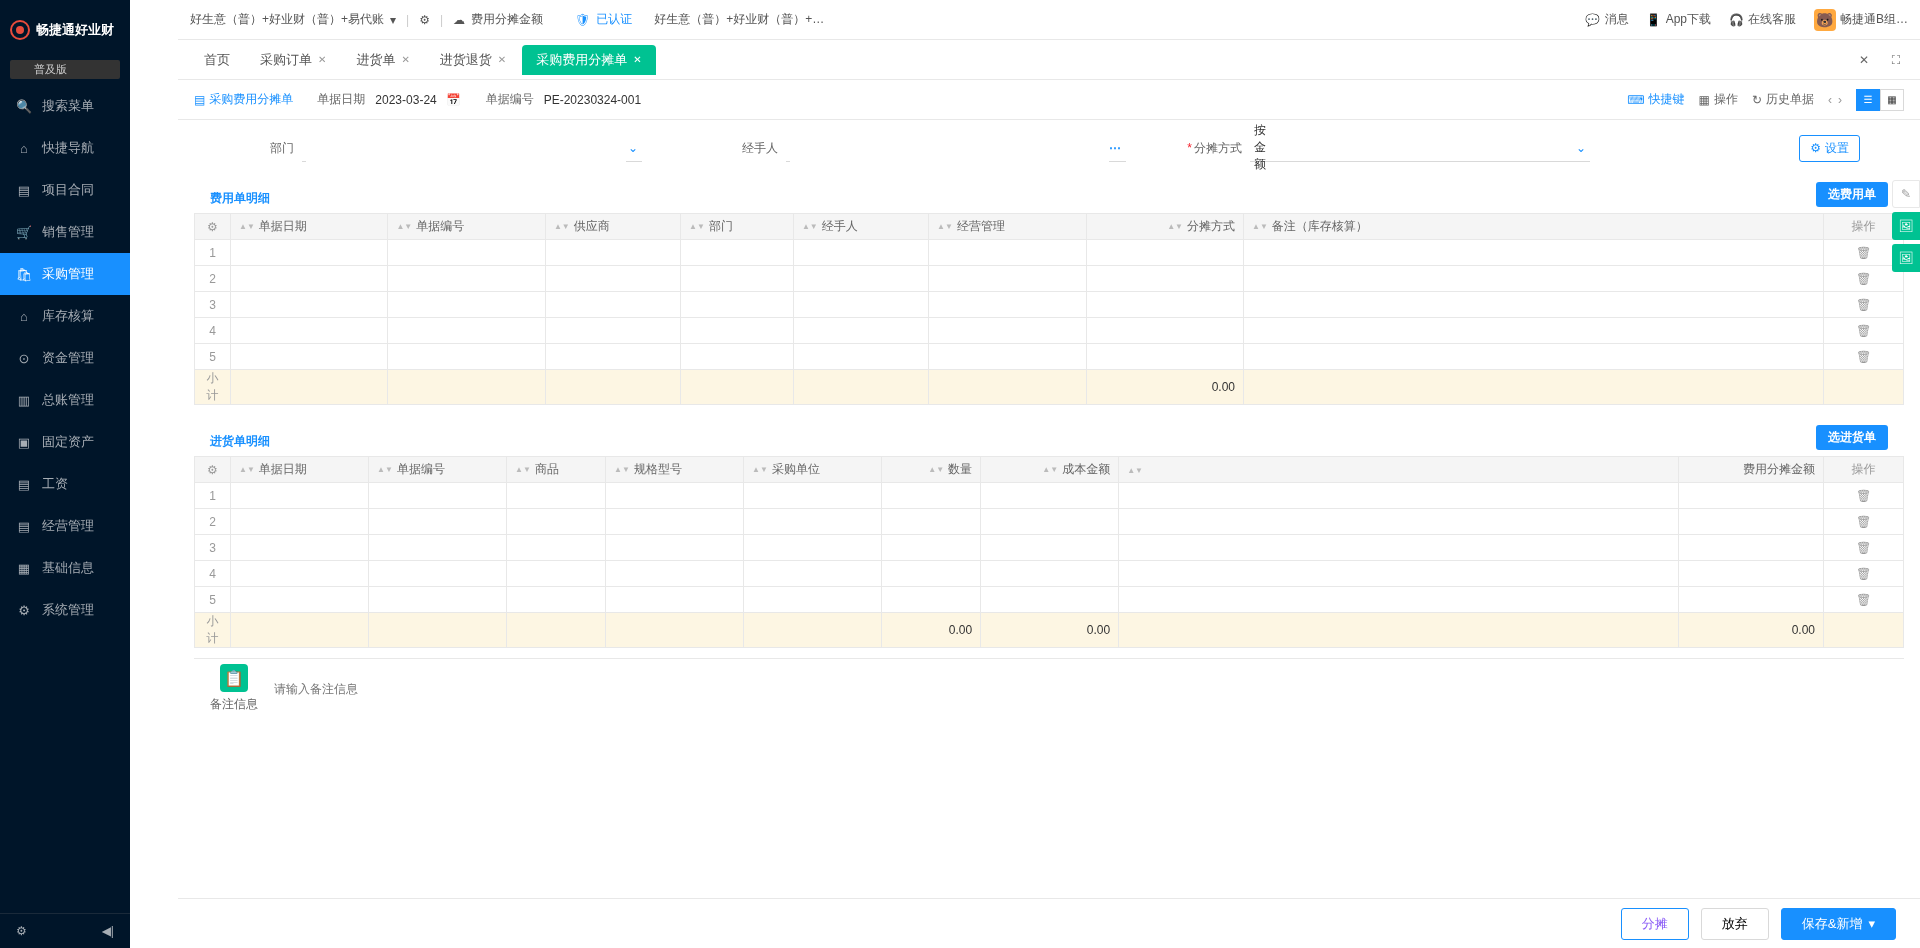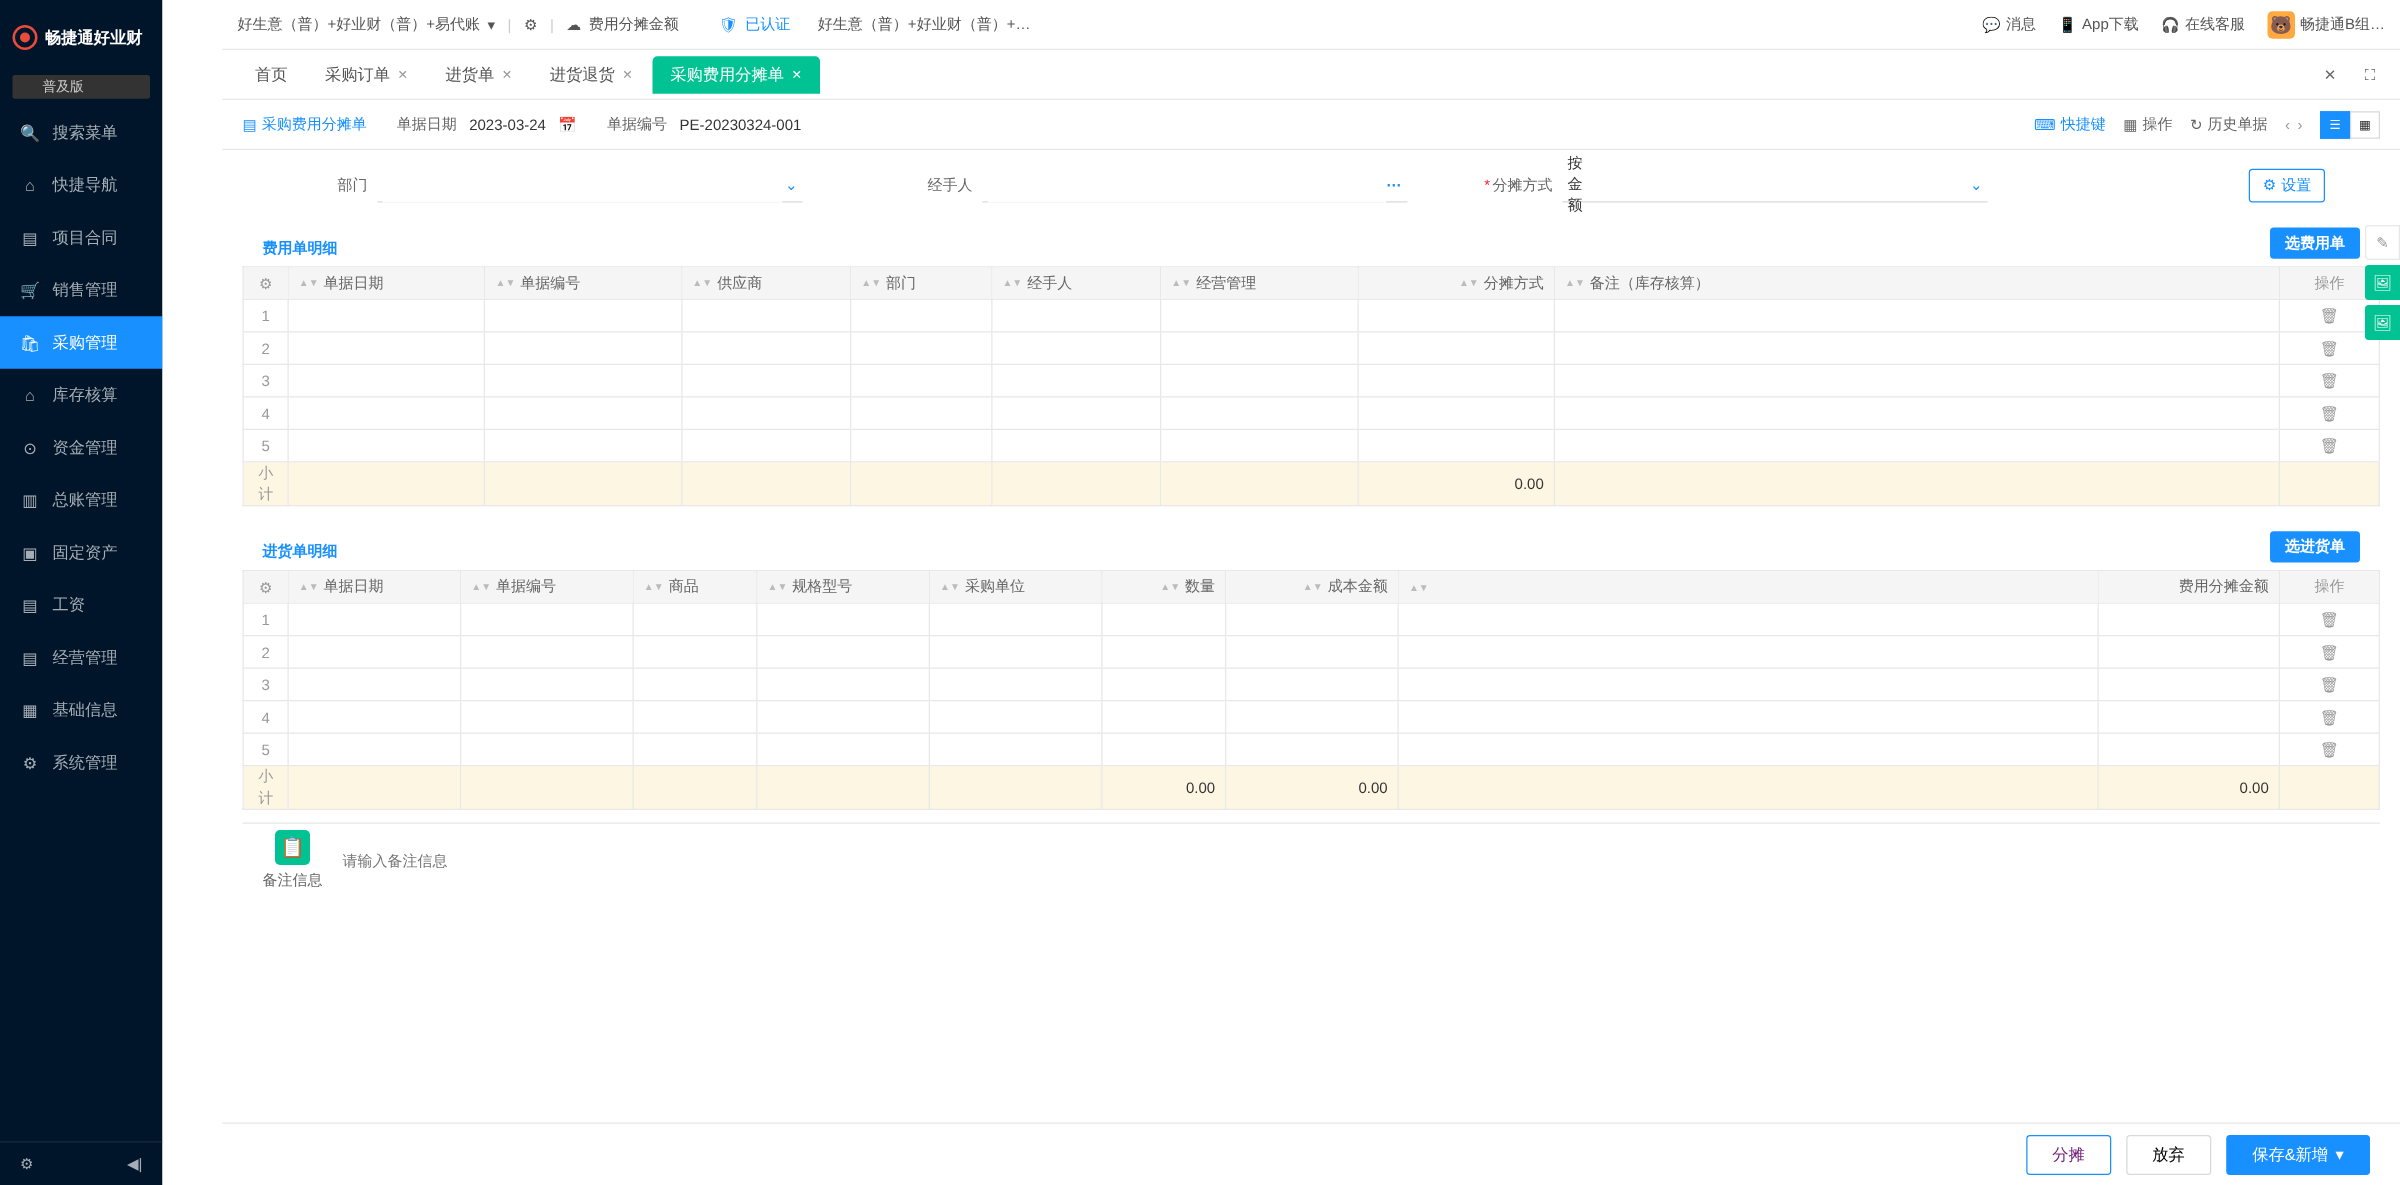--- a/index.html
+++ b/index.html
@@ -85,21 +85,21 @@
 
 
 .remarks-bar { height: 60px; border-top: 1px solid #e8e8e8; display: flex; align-items: center; padding: 0 16px; gap: 16px; margin-top: 10px; }
 .remarks-icon { display: flex; flex-direction: column; align-items: center; gap: 4px; color: #666; }
 .remarks-icon .ico { width: 28px; height: 28px; background: #00c292; border-radius: 4px; display: flex; align-items: center; justify-content: center; color: #fff; font-size: 16px; }
 .remarks-input { flex: 1; border: none; outline: none; font-size: 12px; color: #999; }
 
 
 .footer { height: 50px; border-top: 1px solid #e8e8e8; display: flex; align-items: center; justify-content: flex-end; padding: 0 24px; gap: 12px; }
 .btn { padding: 6px 20px; border-radius: 3px; cursor: pointer; font-size: 13px; border: 1px solid #d9d9d9; background: #fff; }
-.btn.ghost-primary { border-color: #1890ff; color: #701a75; }
+.btn.ghost-primary { border-color: #1890ff; color: #8b5cf6; }
 .btn.primary { background: #1890ff; color: #fff; border-color: #1890ff; display: flex; align-items: center; gap: 6px; }
 
 
 .float-tools { position: absolute; right: 0; top: 180px; display: flex; flex-direction: column; gap: 4px; }
 .float-tool { width: 28px; height: 28px; background: #00c292; color: #fff; display: flex; align-items: center; justify-content: center; border-radius: 3px 0 0 3px; cursor: pointer; }
 .float-tool.light { background: #fff; border: 1px solid #e8e8e8; color: #999; }
 </style>
 </head>
 <body>
 

